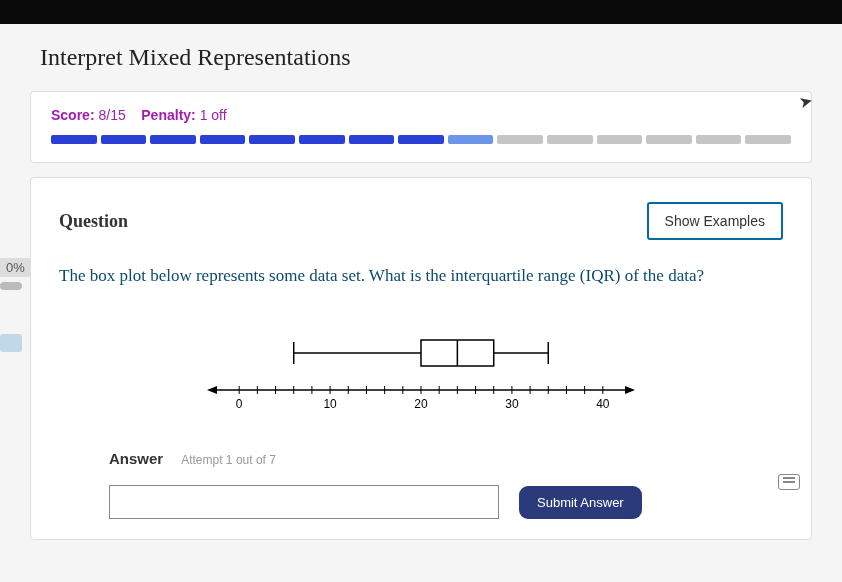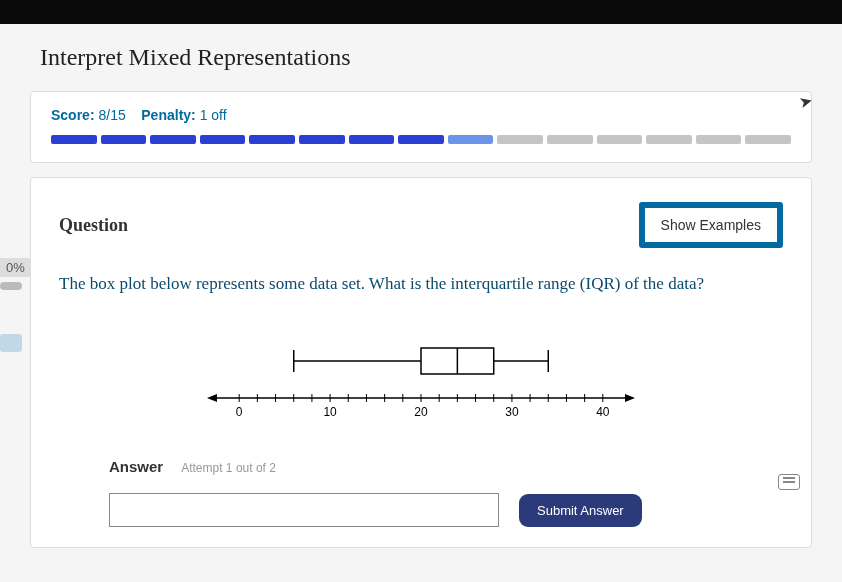--- a/index.html
+++ b/index.html
@@ -61,21 +61,21 @@
     .score-card {
       background: #fff;
       border: 1px solid #ddd;
       border-radius: 4px;
       padding: 15px 20px 18px 20px;
       margin-bottom: 14px;
     }
     .score-line {
       font-size: 14px;
       font-family: Arial, sans-serif;
-      color: #0369a1;
+      color: #a21caf;
       margin-bottom: 12px;
     }
     .score-line strong { font-weight: bold; }
     .progress-bar {
       display: flex;
       gap: 4px;
       width: 100%;
     }
     .progress-seg {
       flex: 1;
@@ -96,21 +96,21 @@
       justify-content: space-between;
       align-items: center;
       margin-bottom: 26px;
     }
     .q-label {
       font-size: 18px;
       font-weight: bold;
       color: #333;
     }
     .show-examples {
-      border: 6px solid #0369a1;
+      border: 2px solid #0369a1;
       background: #fff;
       padding: 9px 16px;
       font-size: 14px;
       font-family: Arial, sans-serif;
       color: #333;
       cursor: pointer;
       border-radius: 3px;
     }
     .q-text {
       font-size: 17px;
@@ -276,21 +276,21 @@
           <line x1="302.7272727272727" y1="43" x2="357.2727272727273" y2="43" stroke="#000" stroke-width="1.5"></line>
           <line x1="102.72727272727273" y1="32" x2="102.72727272727273" y2="54" stroke="#000" stroke-width="1.5"></line>
           <line x1="357.2727272727273" y1="32" x2="357.2727272727273" y2="54" stroke="#000" stroke-width="1.5"></line>
           <rect x="230" y="30" width="72.72727272727269" height="26" fill="#fff" stroke="#000" stroke-width="1.5"></rect>
           <line x1="266.3636363636364" y1="30" x2="266.3636363636364" y2="56" stroke="#000" stroke-width="1.5"></line>
         </svg>
     </div>
 
     <div class="answer-row">
       <span class="answer-label">Answer</span>
-      <span class="attempt-text">Attempt 1 out of 2</span>
+      <span class="attempt-text">Attempt 1 out of 7</span>
     </div>
 
     <div class="answer-input-row">
       <input type="text" class="answer-input" value="" style="">
       <button class="submit-btn">Submit Answer</button>
     </div>
   </div>
 
   <div class="keyboard-icon"></div>
 

